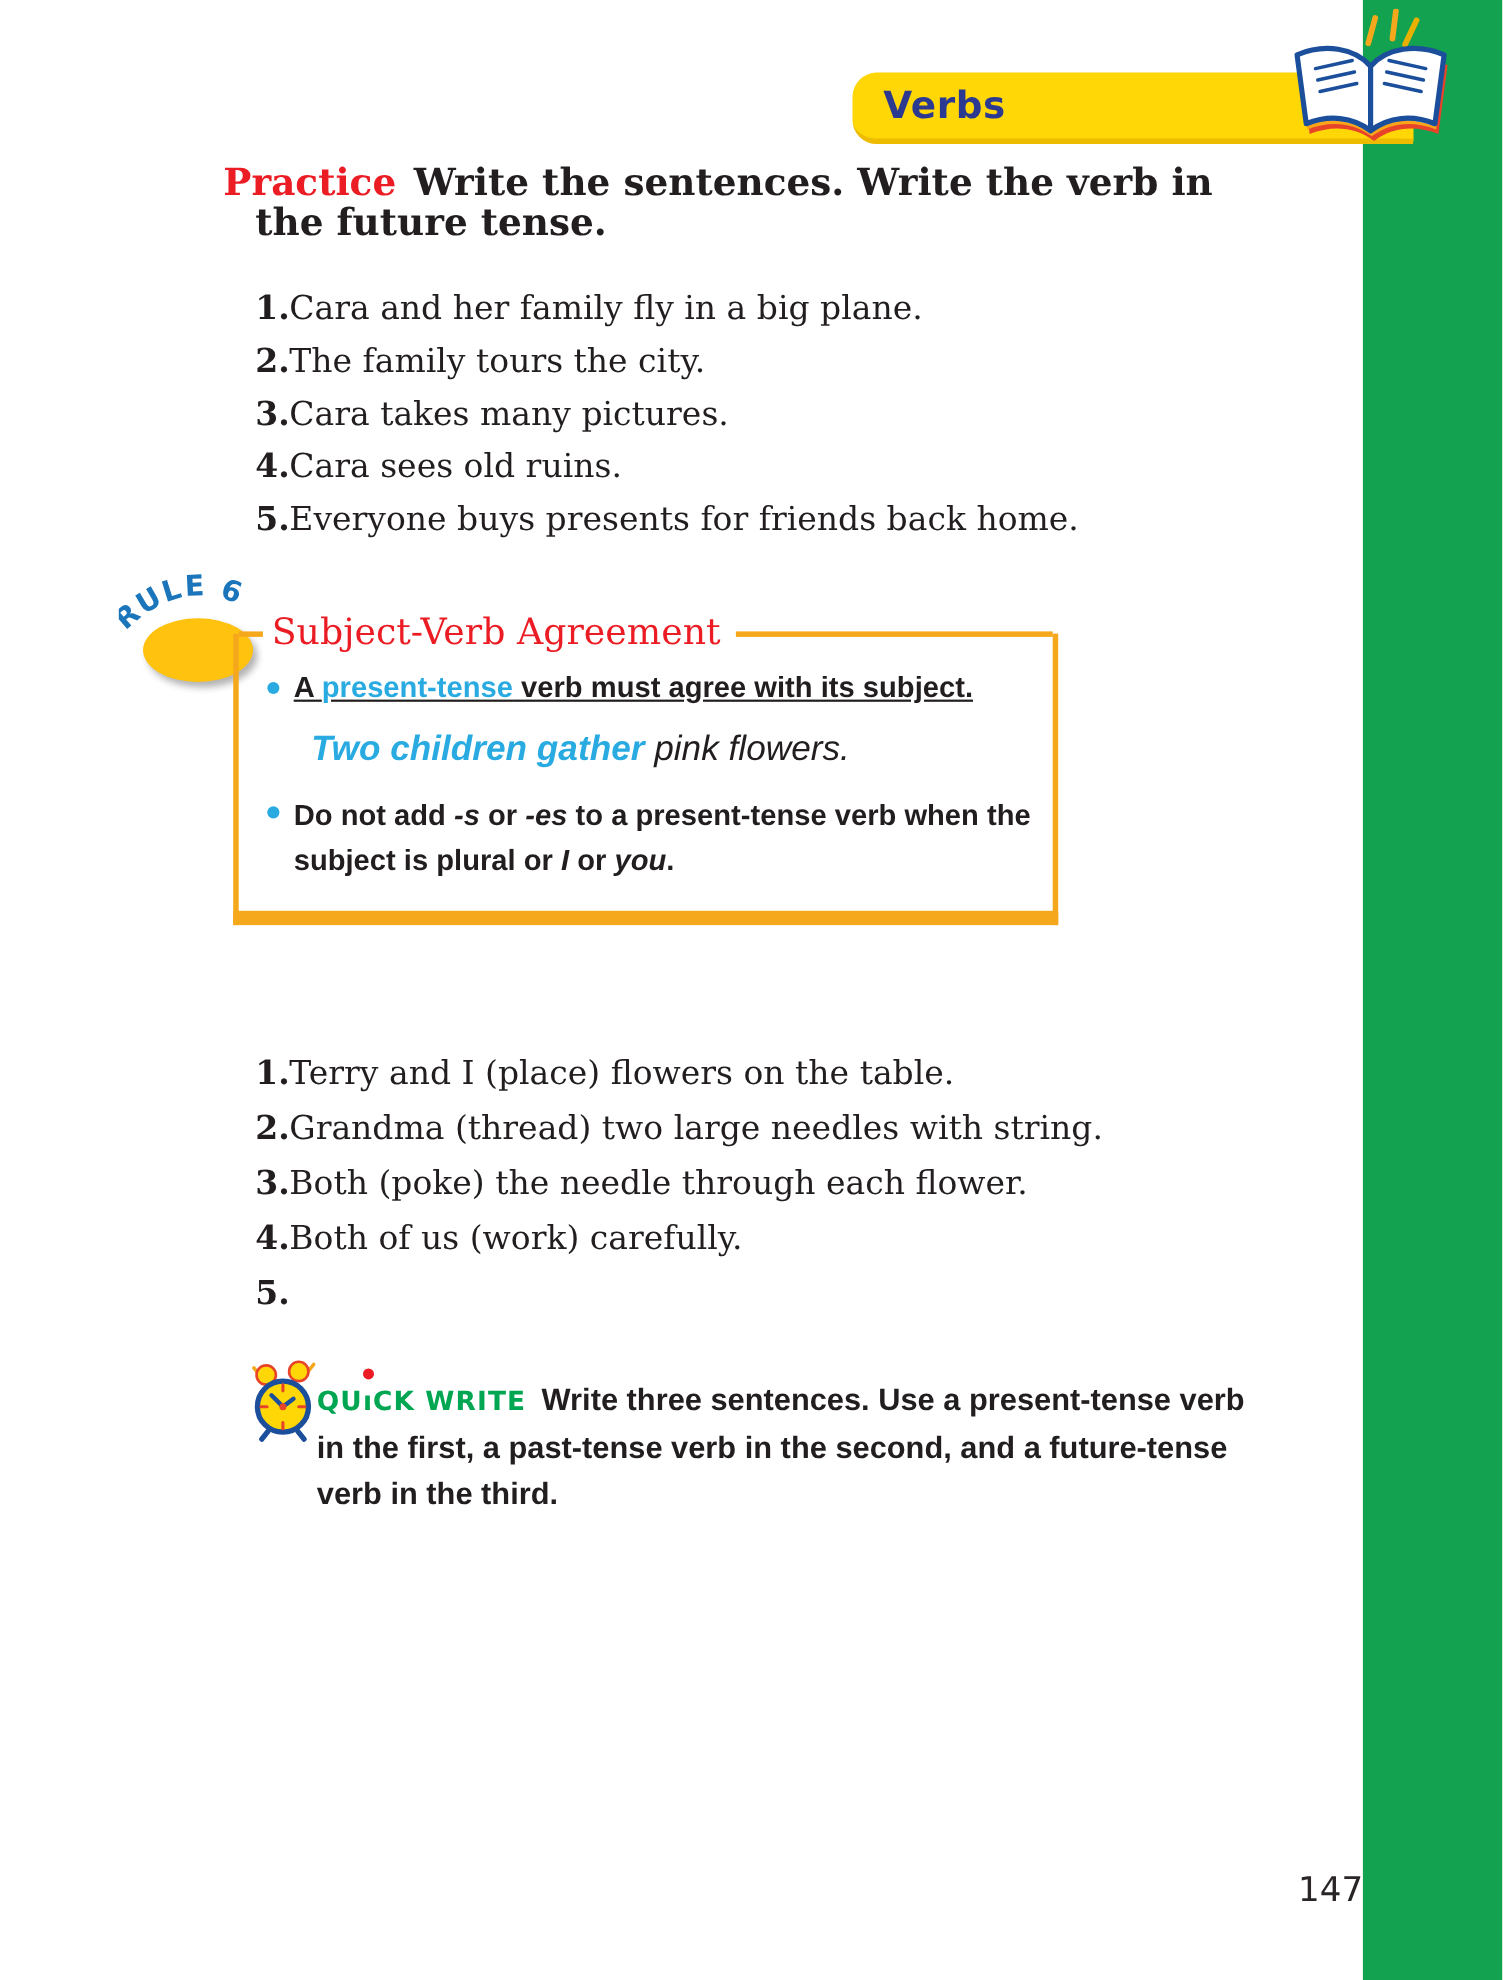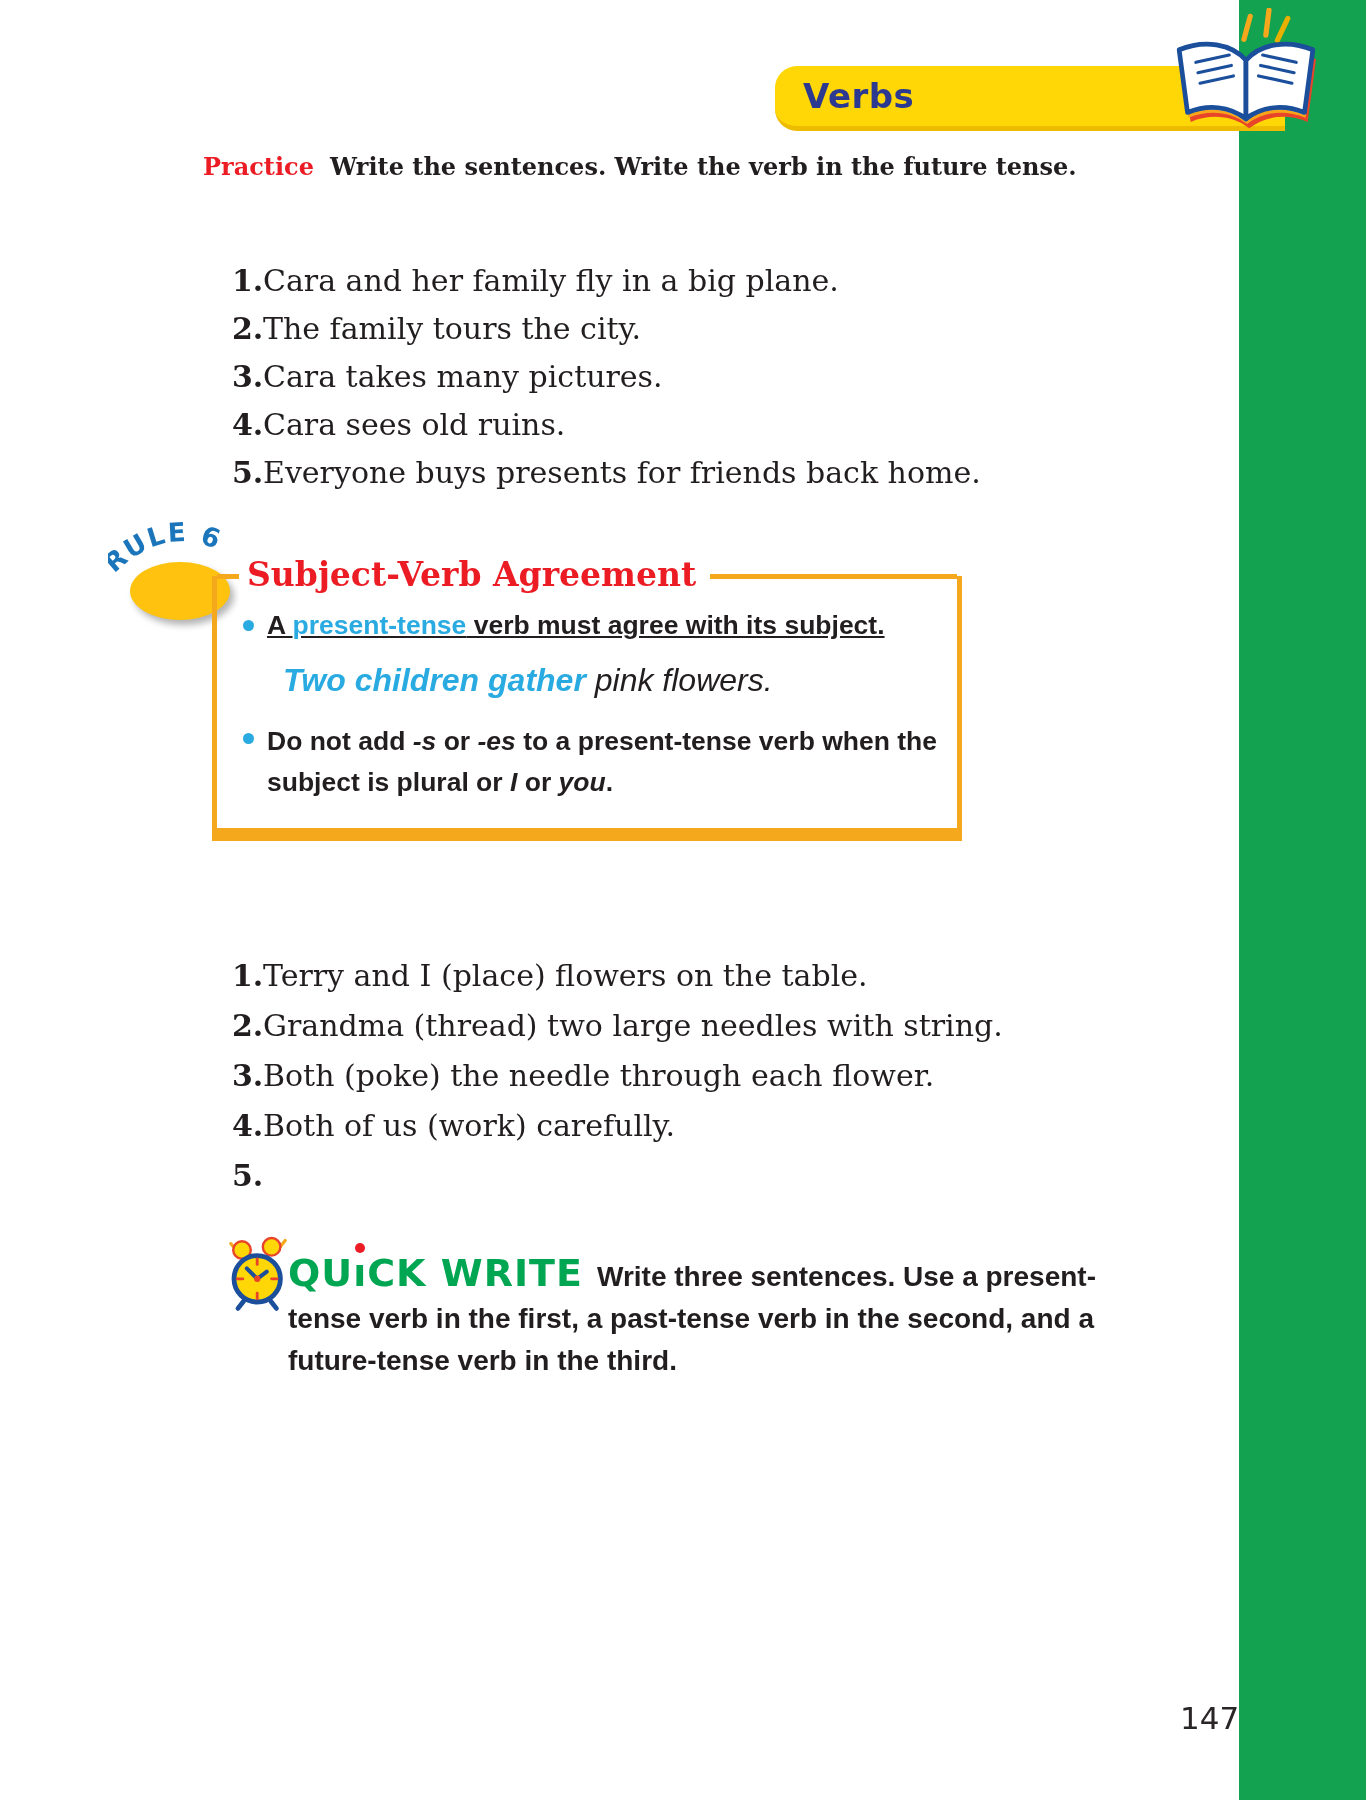--- a/index.html
+++ b/index.html
@@ -23,21 +23,21 @@
   .banner-title {
     position:absolute; left:28px; top:50%; transform:translateY(-50%);
     font-family:"DejaVu Sans", sans-serif; font-weight:700; font-size:34px;
     color:#2B3990; letter-spacing:.5px;
   }
   .book-svg { position:absolute; left:1162px; top:8px; }
 
   
   .phead {
     position:absolute; left:203px; width:920px;
-    font-weight:700; font-size:24px; line-height:37px;
+    font-weight:700; font-size:34px; line-height:37px;
     padding-left:29px; text-indent:-29px;
   }
   .p1 { top:148px; }
   .p2 { top:866px; }
   .plabel { color:#EC1C24; margin-right:16px; }
   .pinstr { color:#221e1f; }
 
   .slist { position:absolute; left:232px; margin:0; padding:0; list-style:none; width:950px; }
   .l1 { top:265px; }
   .l2 { top:960px; }
@@ -58,40 +58,40 @@
   .rulebox {
     position:absolute; left:212px; top:576px; width:750px; height:265px;
     box-sizing:border-box;
     border-left:5px solid #F5A81C; border-right:5px solid #F5A81C; border-bottom:13px solid #F5A81C;
     font-family:"Liberation Sans", sans-serif; font-weight:700; font-size:26.5px;
   }
   .rb-topline { position:absolute; left:0; right:0; top:-2px; height:5px; background:#F5A81C; }
   .rb-title {
     position:absolute; top:0; left:22px; transform:translateY(-54%);
     background:#ffffff; padding:2px 14px 2px 8px;
-    font-family:"DejaVu Serif", serif; font-weight:700; font-size:33px; color:#EC1C24;
+    font-family:"DejaVu Serif", serif; font-weight:400; font-size:33px; color:#EC1C24;
     white-space:nowrap;
   }
   .rb-item { display:flex; margin:0 16px 0 26px; line-height:34px; }
   .rb-item.first { margin-top:32px;text-decoration:underline; }
   .rb-item.second { margin-top:22px; line-height:41px; }
   .rb-dot { flex:none; width:11px; height:11px; border-radius:50%; background:#29ABE2; margin:12px 13px 0 0; }
   .rb-example { margin:20px 16px 0 66px; font-style:italic; font-size:32px; }
   .cyan { color:#29ABE2; }
   .cyan-it { color:#29ABE2; font-weight:700; }
   .blk-it { font-weight:400; }
   .it { font-style:italic; }
 
   
   .clock-svg { position:absolute; left:226px; top:1228px; }
   .qw {
     position:absolute; left:288px; top:1252px; width:870px;
     font-family:"Liberation Sans", sans-serif; font-weight:700; font-size:28px; line-height:42px;
   }
-  .qw-label { color:#00A651; font-family:"DejaVu Sans", sans-serif; font-size:38px; letter-spacing:1px; margin-right:14px; }
+  .qw-label { color:#00A651; font-family:"DejaVu Sans", sans-serif; font-size:24px; letter-spacing:1px; margin-right:14px; }
   .qw-i { position:relative; display:inline-block; }
   .qw-i::after {
     content:""; position:absolute; left:50%; top:-9px; transform:translateX(-50%);
     width:10px; height:10px; border-radius:50%; background:#EC1C24;
   }
   .qw-text { color:#221e1f; }
 
   
   .pagenum {
     position:absolute; left:1180px; top:1700px;

